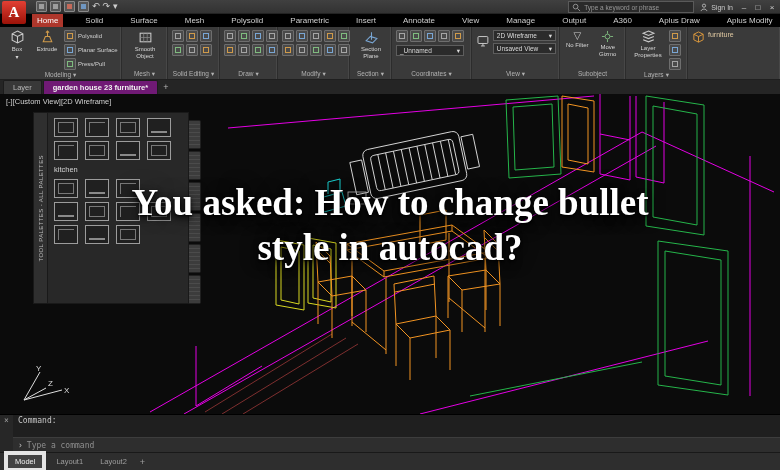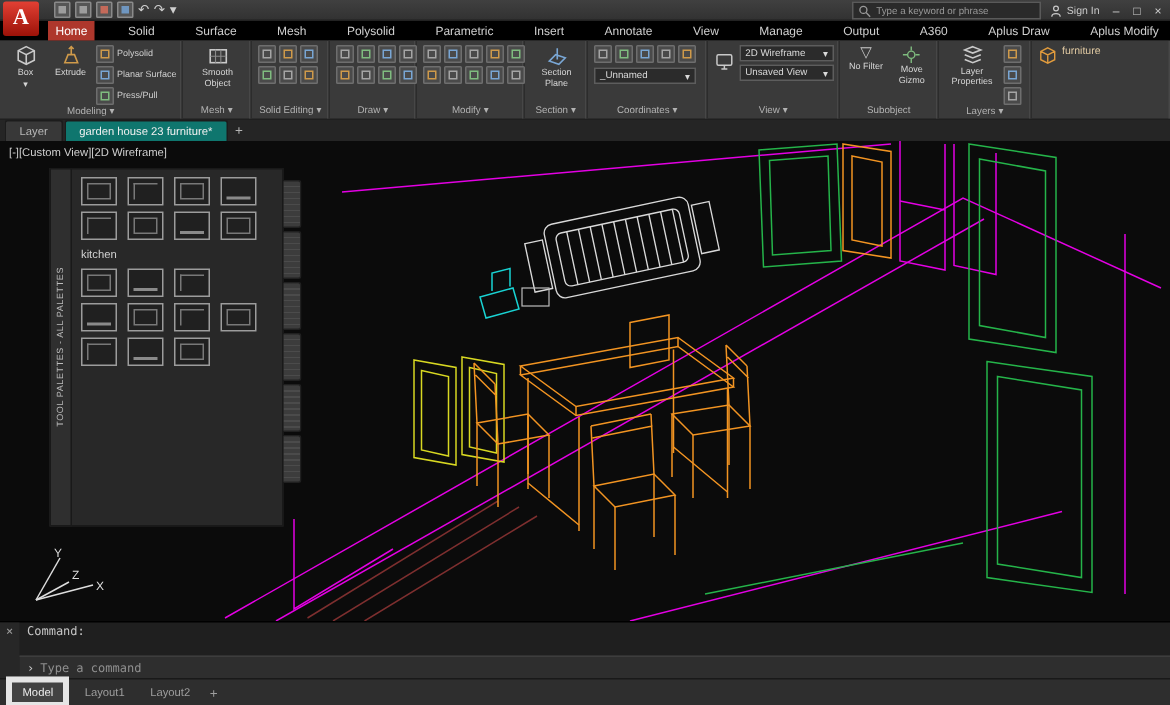--- a/index.html
+++ b/index.html
@@ -50,30 +50,30 @@
   .tilegrid3{display:grid;grid-template-columns:repeat(3,12px);gap:2px;align-content:start;}
   .dd{display:flex;align-items:center;justify-content:space-between;background:#2b2b2b;border:1px solid #5d5d5d;
       color:#dadada;font-size:6.5px;height:11px;padding:0 3px;box-sizing:border-box;}
   .ddcol{display:flex;flex-direction:column;gap:2px;width:64px;}
   .furn{display:flex;align-items:flex-start;gap:3px;padding:4px 4px;color:#e0c9a2;font-size:7px;}
 
   
   .filetabs{height:14px;background:#252525;display:flex;align-items:flex-end;padding-left:3px;gap:1px;}
   .ftab{font-size:7.5px;color:#b8b8b8;background:#383838;padding:0 9px;height:13px;line-height:13px;
         border:1px solid #1c1c1c;border-bottom:none;border-radius:2px 2px 0 0;white-space:nowrap;}
-  .ftab.active{background:#0f766e;color:#f0f0f0;}
+  .ftab.active{background:#701a75;color:#f0f0f0;font-weight:bold;}
   .ftab-add{color:#b5b5b5;font-size:9px;padding:0 4px;line-height:13px;}
 
   
   .main{position:relative;height:320px;background:#0b0b0b;overflow:hidden;}
   .cad{position:absolute;left:0;top:0;}
   .vp-label{position:absolute;left:6px;top:3px;font-size:7.5px;color:#cfcfcf;z-index:6;}
 
   
-  .palette{position:absolute;left:8px;top:18px;height:239px;display:flex;z-index:5;padding-left:25px;}
+  .palette{position:absolute;left:8px;top:18px;height:192px;display:flex;z-index:5;padding-left:25px;}
   .pal-title{width:13px;background:#2f2f2f;border:1px solid #191919;display:flex;align-items:center;justify-content:center;}
   .vtext{writing-mode:vertical-rl;transform:rotate(180deg);font-size:6px;color:#bdbdbd;letter-spacing:.4px;white-space:nowrap;}
   .pal-body{width:128px;background:rgba(43,43,43,.94);border:1px solid #191919;border-left:none;
             padding:5px 6px;display:flex;flex-direction:column;gap:4px;box-sizing:content-box;}
   .thumbrow{display:flex;gap:7px;}
   .thumb{width:22px;height:17px;border:1px solid #9c9c9c;position:relative;background:rgba(18,18,18,.35);}
   .thumb::after{content:"";position:absolute;left:3px;top:3px;right:3px;bottom:3px;border:1px solid #787878;}
   .thumb.v2::after{border:none;border-left:1px solid #787878;border-top:1px solid #787878;}
   .thumb.v3::after{border:none;border-bottom:2px solid #8a8a8a;}
   .kitchen-label{font-size:7.5px;color:#d2d2d2;padding:1px 0;}
@@ -535,14 +535,18 @@
     </div>
   </div>
 
   <div class="statusbar">
     <span class="stab active">Model</span>
     <span class="stab">Layout1</span>
     <span class="stab">Layout2</span>
     <span class="stab-add">+</span>
   </div>
 
+  <div class="overlay">
+    <div>You asked: How to change bullet</div>
+    <div>style in autocad?</div>
+  </div>
 
 </div>
 
 </body></html>

